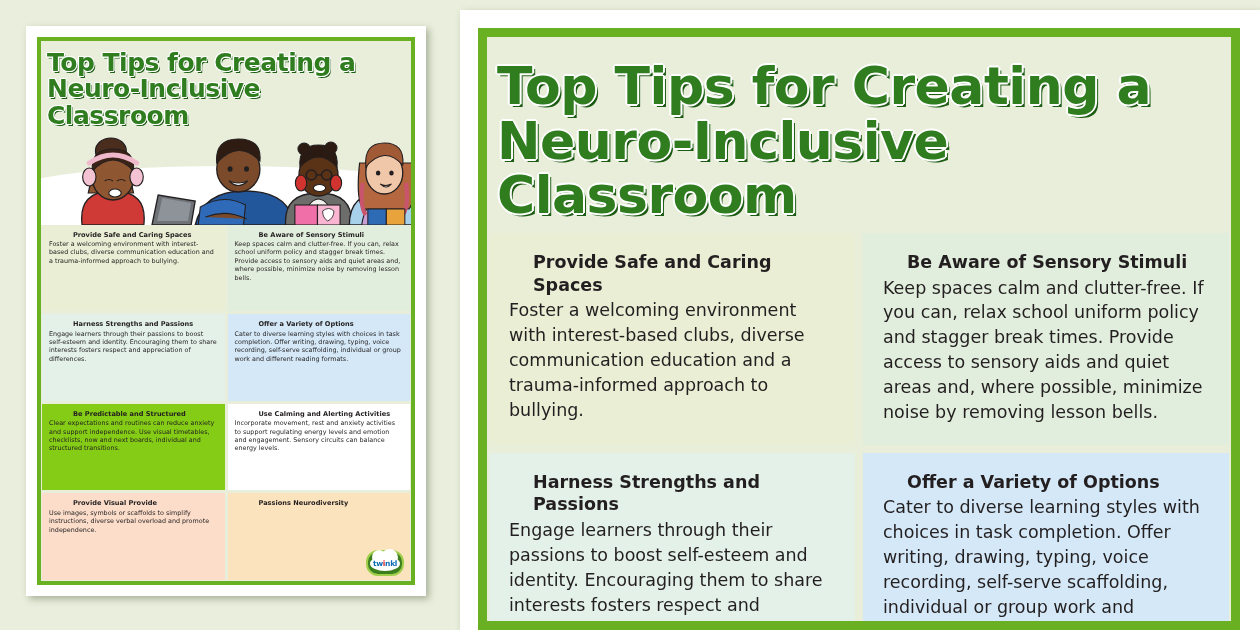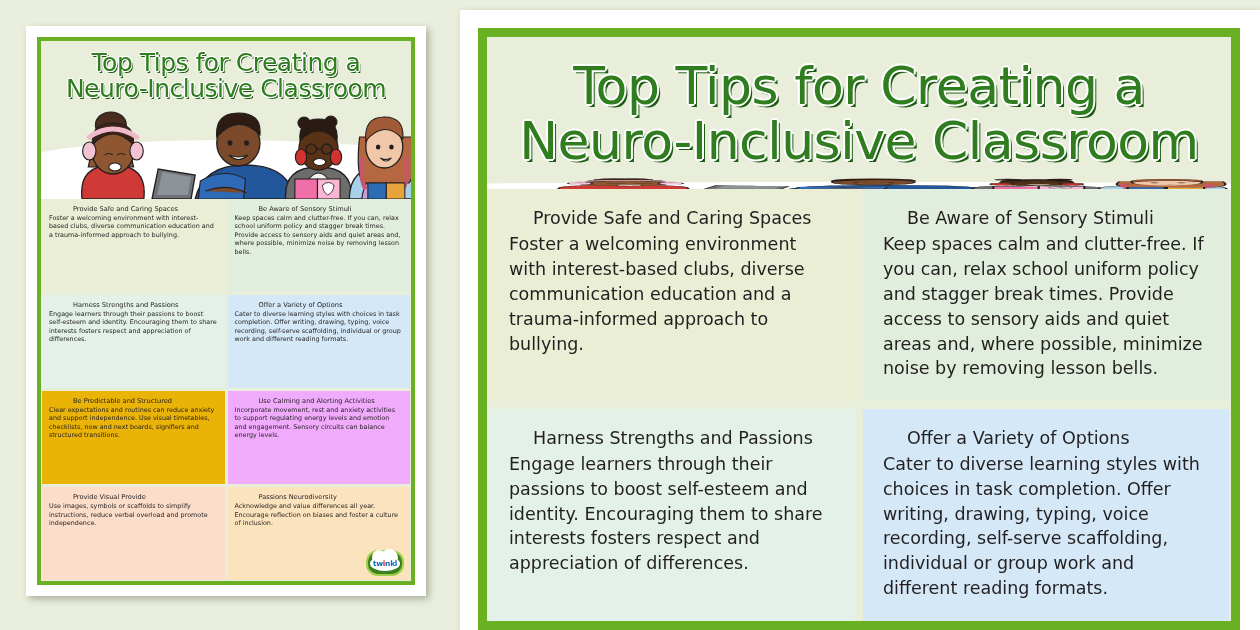--- a/index.html
+++ b/index.html
@@ -10,23 +10,22 @@
     font-family: "DejaVu Sans", sans-serif;
   }
   #stage { position: relative; width: 1260px; height: 630px; background: #e9efdc; }
 
   
   .paper { background:#ffffff; box-shadow: 3px 3px 7px rgba(90,100,70,.45); }
   .greenframe { background:#6ab023; }
   .inner { background:#e9eedb; position:relative; overflow:hidden; }
 
   .title {
-    text-align:center;
     font-family:"DejaVu Sans", sans-serif;
-    font-weight:normal;
+    font-weight:bold;
     color:#2f7d1e;
     letter-spacing:-0.5px;
     line-height:1.05;
     text-shadow:
       -1px -1px 0 #ffffff,  1px -1px 0 #ffffff,
       -1px  1px 0 #ffffff,  1px  1px 0 #ffffff,
       -2px  0px 0 #ffffff,  2px  0px 0 #ffffff,
        0px -2px 0 #ffffff,  0px  2px 0 #ffffff,
        3px  3px 0 #1d5c14;
   }
@@ -34,21 +33,21 @@
   
   .illus { position:relative; width:100%; background:#e9eedb; overflow:hidden; }
   .illus .floor {
     position:absolute; left:-6%; bottom:0; width:112%; height:64%;
     background:#ffffff; border-radius:50% 50% 0 0 / 38% 38% 0 0;
   }
 
   
   .grid { display:grid; grid-template-columns:1fr 1fr; width:100%; }
   .cell { position:relative; overflow:hidden; }
-  .cell h3 { font-weight:normal; color:#231f20;padding-left:24px; }
+  .cell h3 { font-weight:bold; color:#231f20;padding-left:24px; }
   .cell p  { color:#231f20; }
 
   
   .twinkl {
     position:absolute; background:#3d7f1f;
     border:2px solid #9fcf4a; display:flex;
     align-items:center; justify-content:center;
   }
   .cloud { position:relative; background:#fff; border-radius:50%; }
   .cloud:before, .cloud:after {
@@ -195,35 +194,34 @@
               <p>Keep spaces calm and clutter-free. If you can, relax school uniform policy and stagger break times. Provide access to sensory aids and quiet areas and, where possible, minimize noise by removing lesson bells.</p>
             </div>
             <div class="cell" style="background:#e3f1e8">
               <h3>Harness Strengths and Passions</h3>
               <p>Engage learners through their passions to boost self-esteem and identity. Encouraging them to share interests fosters respect and appreciation of differences.</p>
             </div>
             <div class="cell" style="background:#d4e8f7">
               <h3>Offer a Variety of Options</h3>
               <p>Cater to diverse learning styles with choices in task completion. Offer writing, drawing, typing, voice recording, self-serve scaffolding, individual or group work and different reading formats.</p>
             </div>
-            <div class="cell" style="background:#eab308">
+            <div class="cell" style="background:#84cc16">
               <h3>Be Predictable and Structured</h3>
-              <p>Clear expectations and routines can reduce anxiety and support independence. Use visual timetables, checklists, now and next boards, signifiers and structured transitions.</p>
-            </div>
-            <div class="cell" style="background:#f0abfc">
+              <p>Clear expectations and routines can reduce anxiety and support independence. Use visual timetables, checklists, now and next boards, individual and structured transitions.</p>
+            </div>
+            <div class="cell" style="background:#ffffff">
               <h3>Use Calming and Alerting Activities</h3>
               <p>Incorporate movement, rest and anxiety activities to support regulating energy levels and emotion and engagement. Sensory circuits can balance energy levels.</p>
             </div>
             <div class="cell" style="background:#fbddc9">
               <h3>Provide Visual Provide</h3>
-              <p>Use images, symbols or scaffolds to simplify instructions, reduce verbal overload and promote independence.</p>
+              <p>Use images, symbols or scaffolds to simplify instructions, diverse verbal overload and promote independence.</p>
             </div>
             <div class="cell" style="background:#fbe3bd">
               <h3>Passions Neurodiversity</h3>
-              <p>Acknowledge and value differences all year. Encourage reflection on biases and foster a culture of inclusion.</p>
               <div class="twinkl">
                 <div class="cloud"></div>
                 <span class="tw-text" style="position:absolute">tw<span class="tw-dot">i</span>nkl</span>
               </div>
             </div>
           </div>
 
         </div>
       </div>
     </div>

